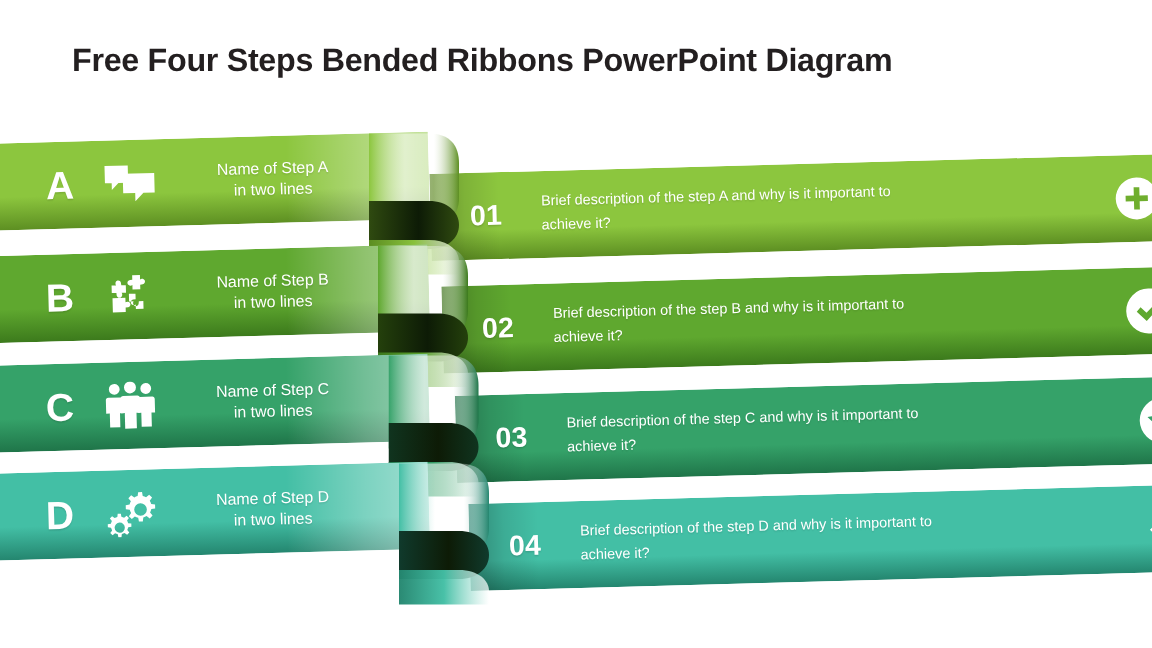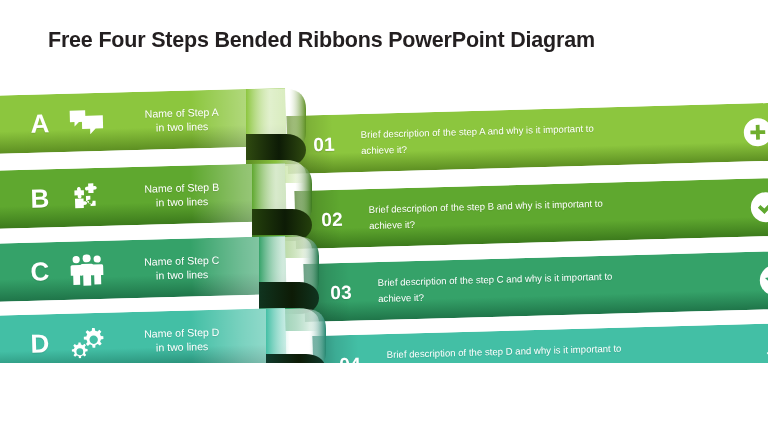--- a/index.html
+++ b/index.html
@@ -9,21 +9,21 @@
     width: 768px;
     height: 432px;
     overflow: hidden;
     background: #ffffff;
     font-family: "Liberation Sans", sans-serif;
   }
 
   #slide {
     position: relative;
     width: 768px;
-    height: 363px;
+    height: 432px;
     background: #ffffff;
     overflow: hidden;
   }
 
   
   #title {
     position: absolute;
     left: 48px;
     top: 28px;
     font-size: 21.5px;

